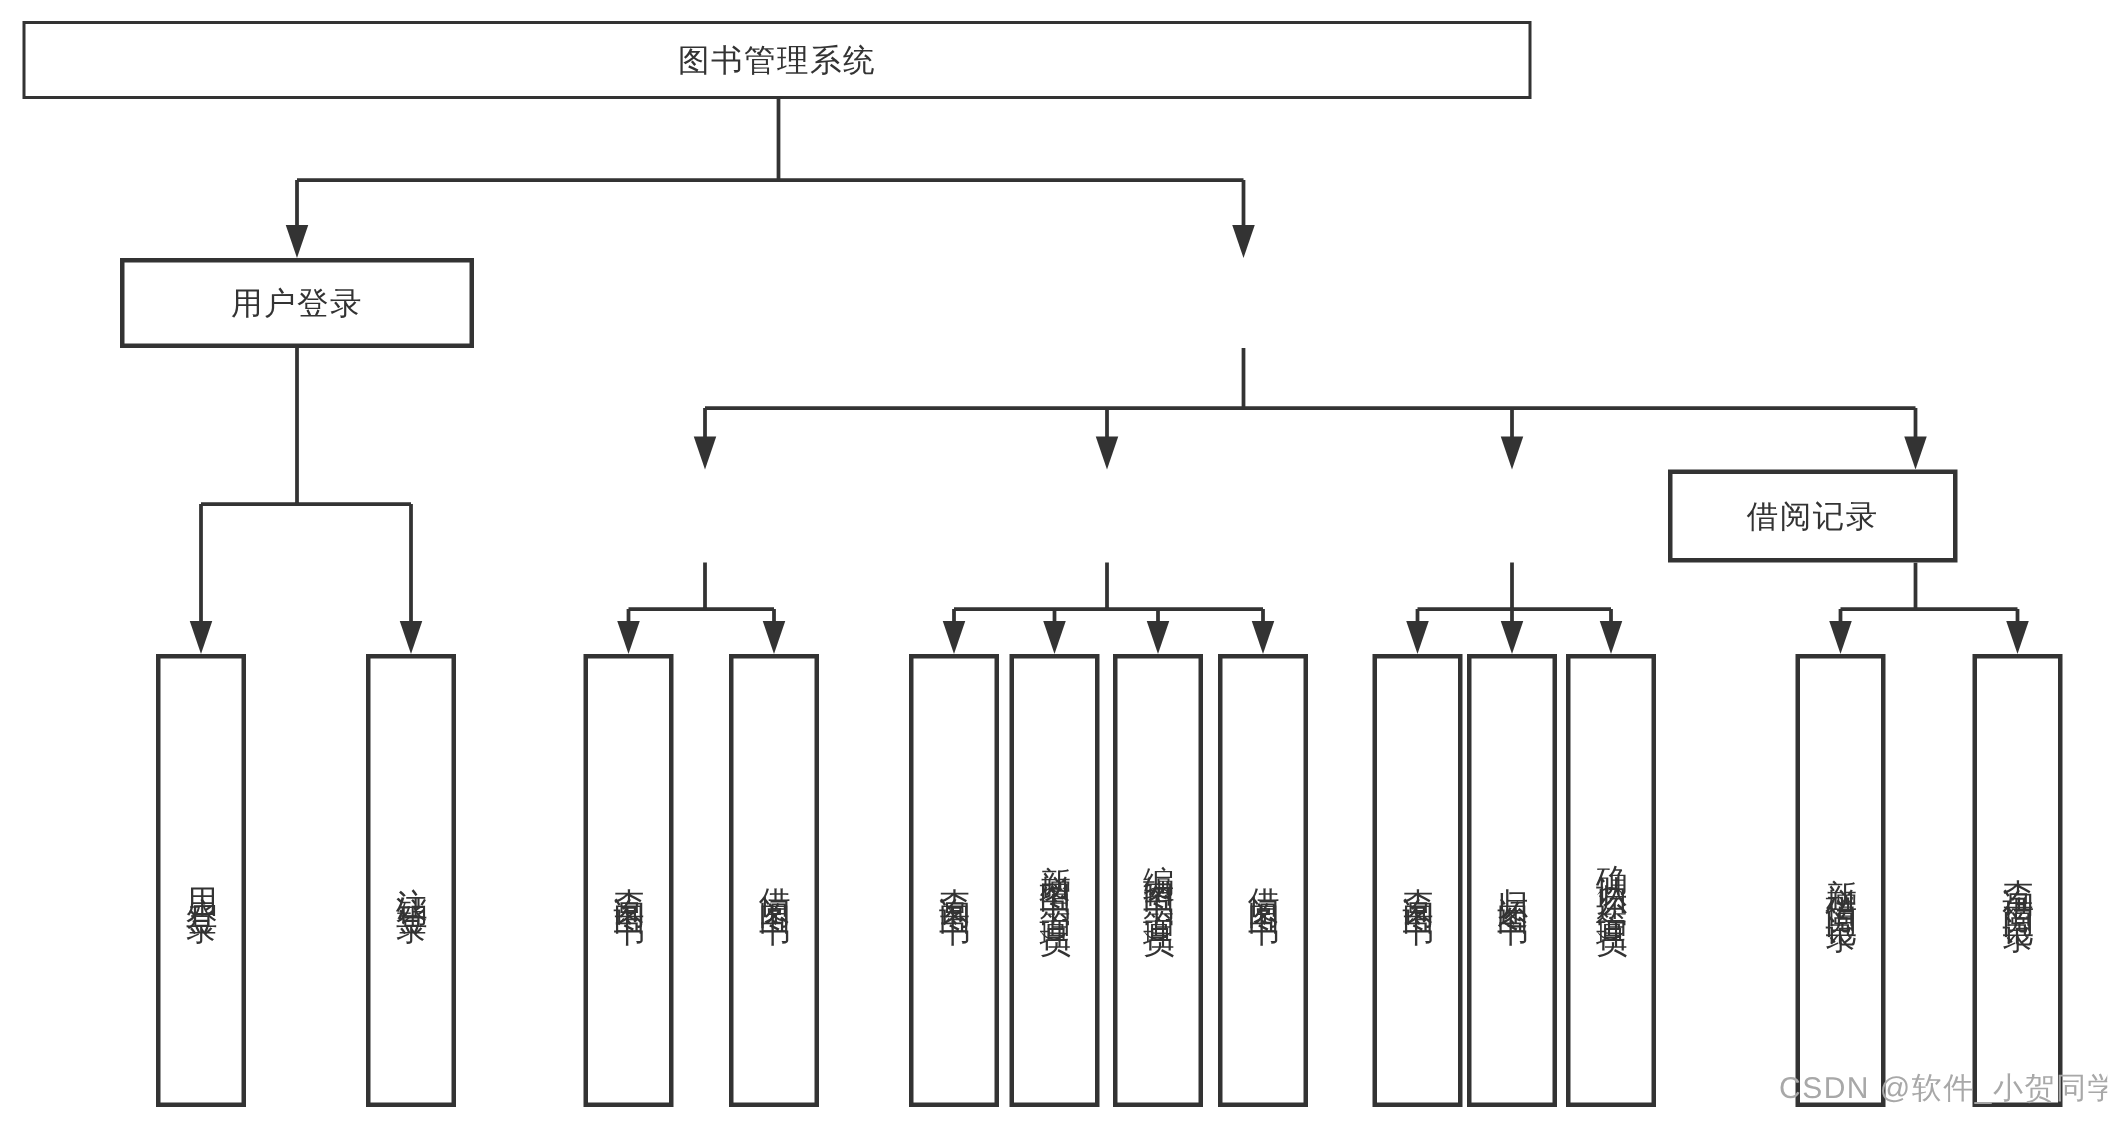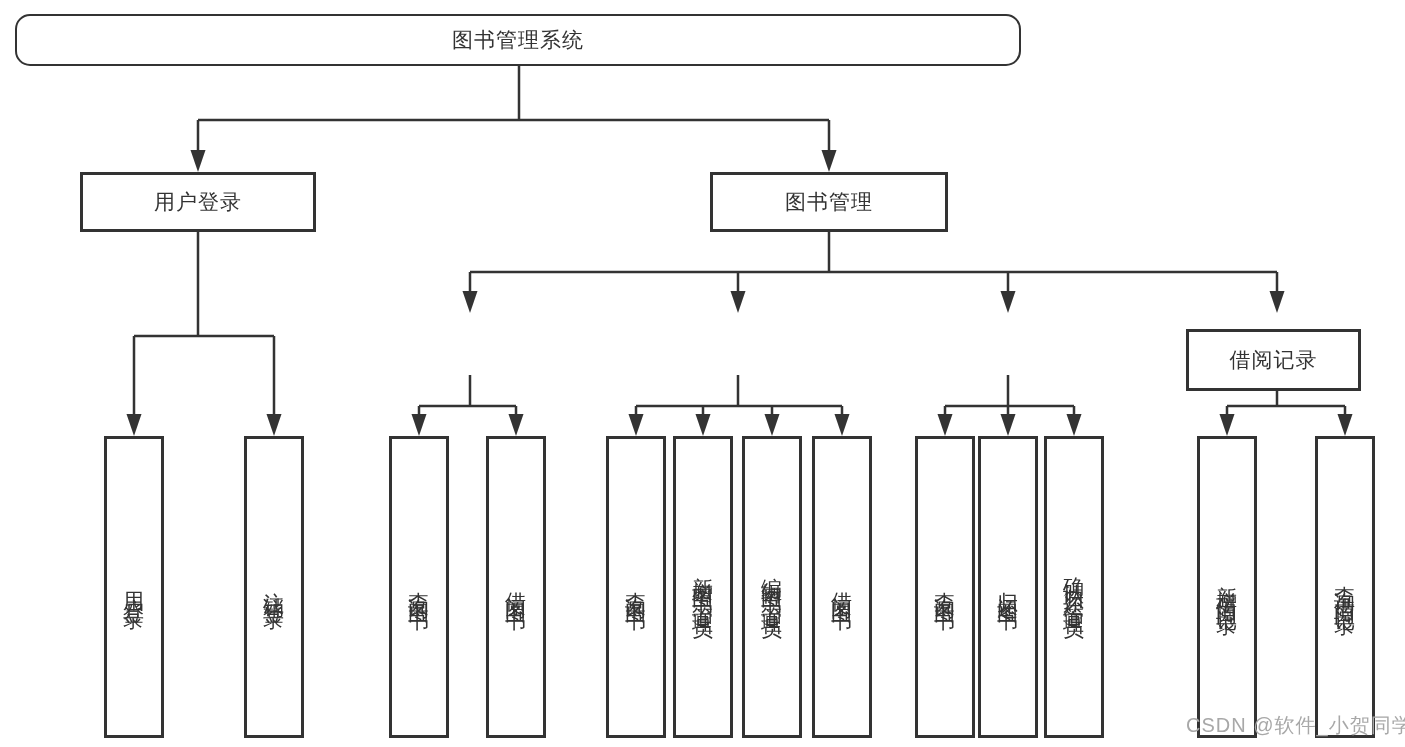--- a/index.html
+++ b/index.html
@@ -36,21 +36,21 @@
     background: #ffffff;
     border: 3px solid #333333;
     color: #333333;
     display: flex;
     align-items: center;
     justify-content: center;
     z-index: 2;
     font-size: 21px;
     letter-spacing: 1px;
   }
-  .node.root { border-width: 2px; border-radius: 15px; }
+  .node.root { border-width: 2px; }
   .leaf {
     position: absolute;
     box-sizing: border-box;
     background: #ffffff;
     border: 3px solid #333333;
     color: #333333;
     display: flex;
     align-items: center;
     justify-content: center;
     z-index: 2;
@@ -125,23 +125,22 @@
     <g>
       <path d="M1277 375 V406 M1227 406 H1345 M1227 406 V418 M1345 406 V418"></path>
       <polygon points="1219.5,414 1234.5,414 1227,436"></polygon>
       <polygon points="1337.5,414 1352.5,414 1345,436"></polygon>
     </g>
   </svg>
 
   <div class="node root" style="left:15px; top:14px; width:1006px; height:52px;">图书管理系统</div>
 
   <div class="node" style="left:80px; top:172px; width:236px; height:60px;">用户登录</div>
-  <div class="node" style="left:710px; top:172px; width:238px; height:60px;">图书管理</div>
 
-  <div class="node" style="left:1186px; top:313px; width:175px; height:62px;margin-top:16px;">借阅记录</div>
+  <div class="node" style="left:1112px; top:313px; width:193px; height:62px;">借阅记录</div>
 
   <div class="leaf" style="left:104px;">用户登录</div>
   <div class="leaf" style="left:244px;">注销登录</div>
 
   <div class="leaf" style="left:389px;">查询图书</div>
   <div class="leaf" style="left:486px;">借阅图书</div>
 
   <div class="leaf" style="left:606px;">查询图书</div>
   <div class="leaf" style="left:673px;">新增图书（管理员）</div>
   <div class="leaf" style="left:742px;">编辑图书（管理员）</div>

